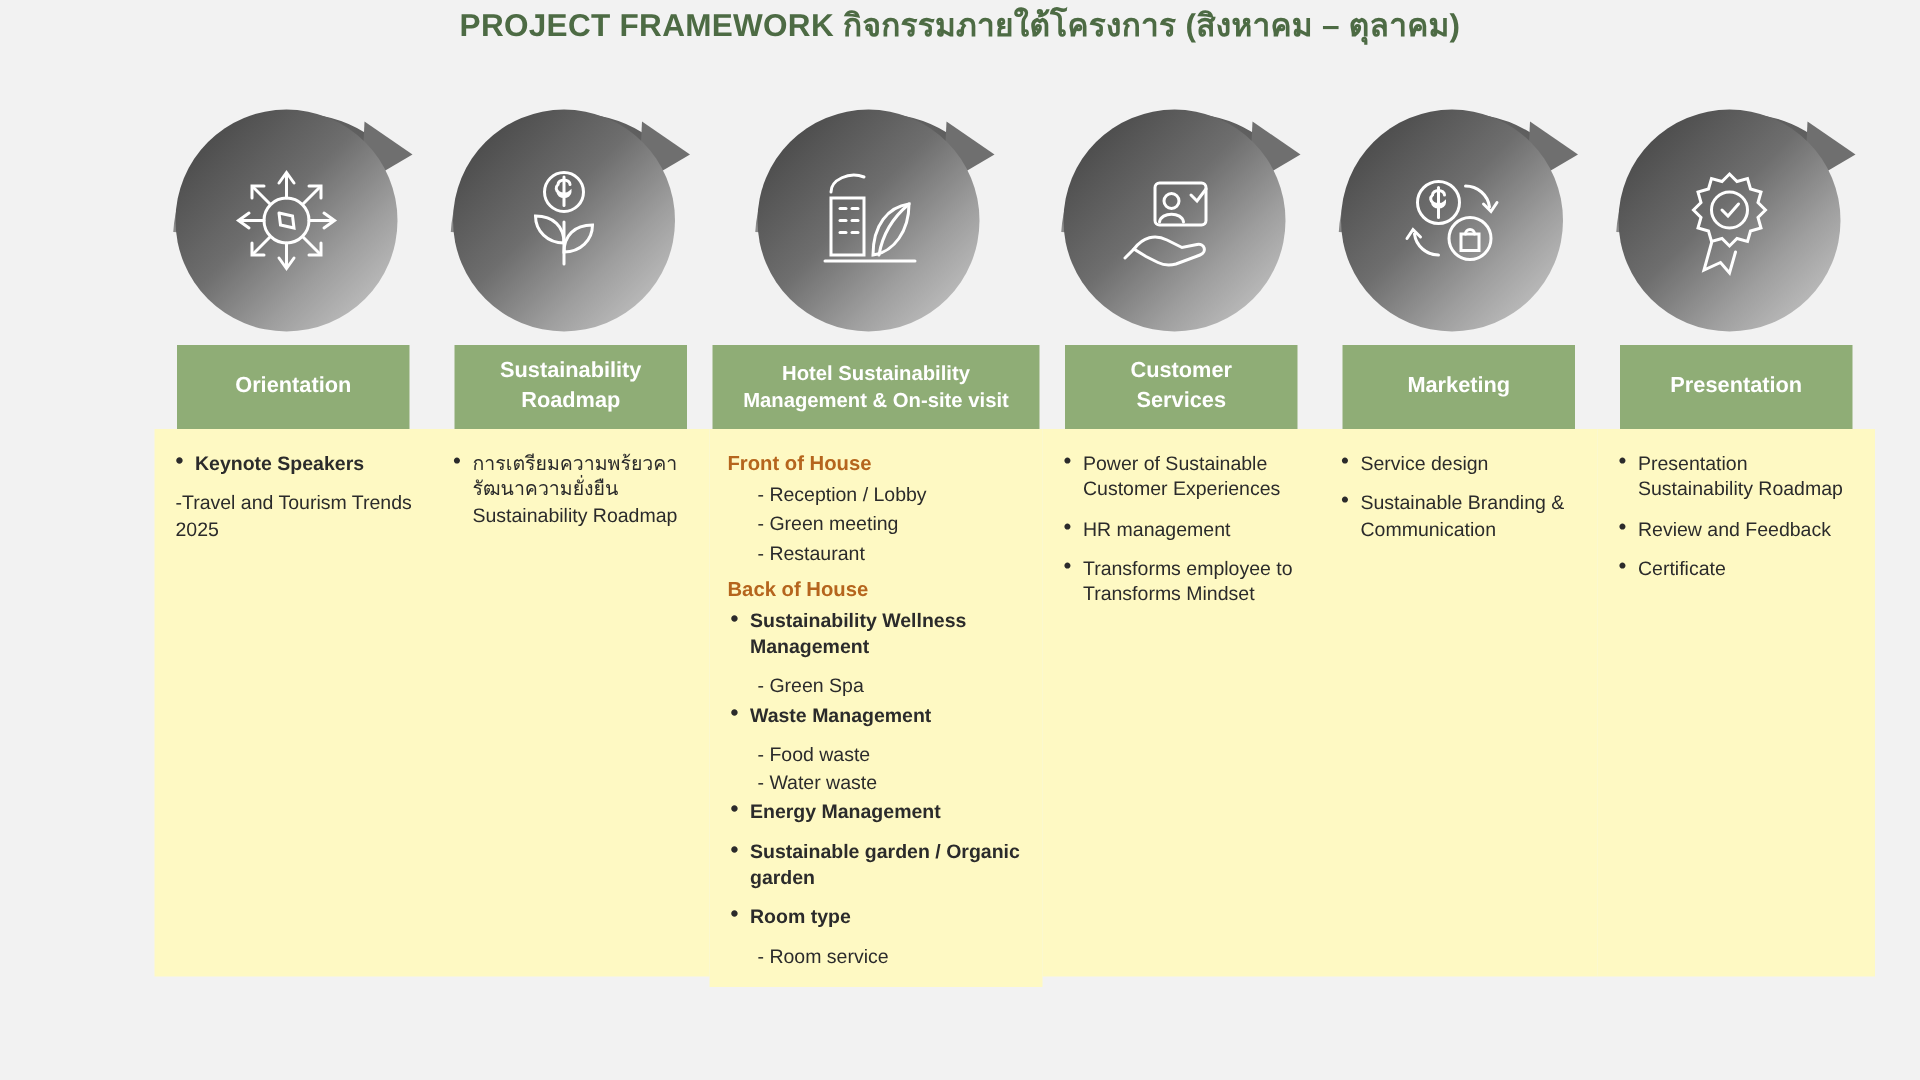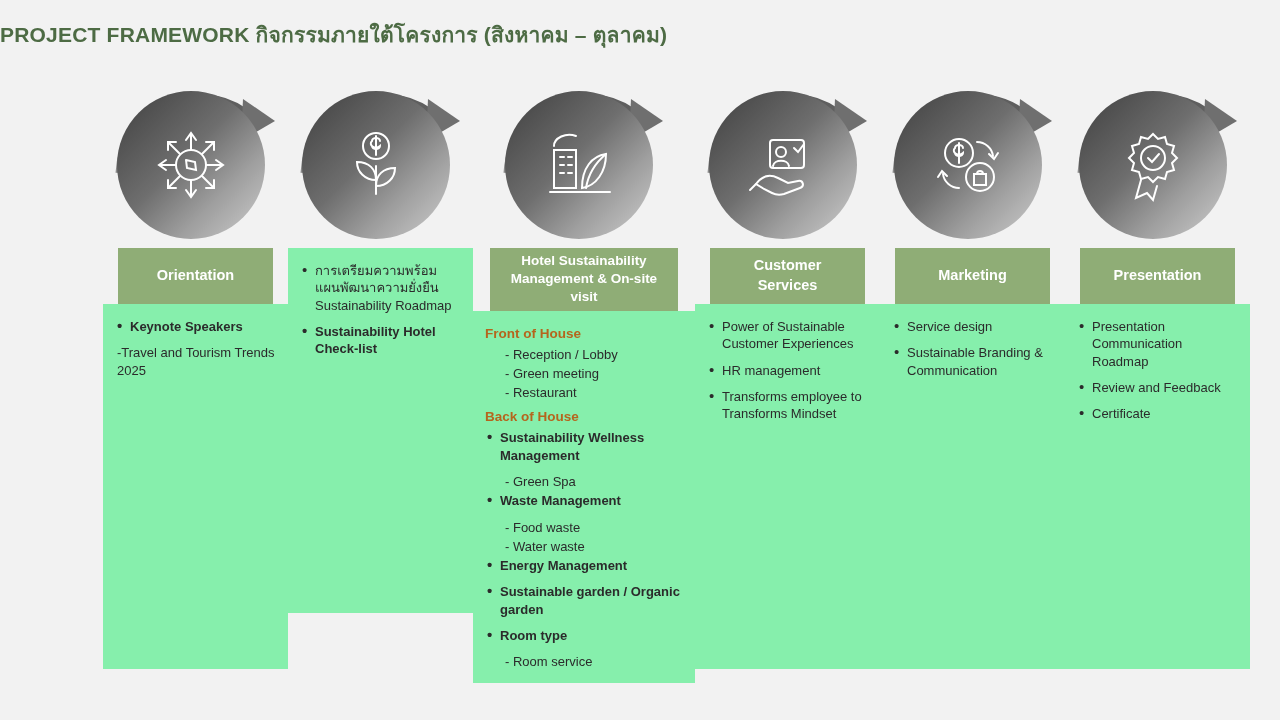--- a/index.html
+++ b/index.html
@@ -4,25 +4,24 @@
 <style>
   * { box-sizing: border-box; }
   html, body {
     margin: 0; padding: 0;
     width: 1280px; height: 720px;
     background: #f2f2f2;
     font-family: "Liberation Sans", sans-serif;
     overflow: hidden;
   }
   #page-title {
-    text-align: left;
+    text-align: center;
     font-size: 21px;
     font-weight: bold;
     color: #4d6b44;
-    padding-top: 18px;
     letter-spacing: 0.2px;
   }
   #columns {
     position: relative;
     display: flex;
     justify-content: flex-end;
     padding: 0 30px;
     margin-top: 12px;
   }
   .col {
@@ -67,23 +66,23 @@
     min-height: 56px;
     display: flex;
     flex-direction: column;
     align-items: center;
     justify-content: center;
     line-height: 1.35;
     padding: 4px 6px;
     z-index: 3;
   }
   .col.wide .header-box { width: 222px; font-size: 13.5px; }
-  .col.c3 .header-box { width: 188px; }
+  .col.c3 .header-box { width: 218px; }
   .body-box {
-    background: #86efac;
+    background: #fef9c3;
     width: 185px;
     min-height: 365px;
     margin-top: 0;
     padding: 14px 12px 10px 12px;
     font-size: 13px;
     color: #2b2b2b;
     line-height: 1.33;
   }
   .col.wide .body-box { width: 222px; }
   .body-box.tall { min-height: 365px; }
@@ -177,24 +176,27 @@
         <svg class="icon-svg" width="82" height="82" viewBox="0 0 82 82" fill="none" stroke="#ffffff" stroke-width="2" stroke-linecap="round">
           <circle cx="41" cy="22" r="13"></circle>
           <path d="M45,17 a4,3 0 0 0 -8,0 a4,3 0 0 0 8,5 a4,3 0 0 1 -8,0"></path>
           <line x1="41" y1="12" x2="41" y2="31"></line>
           <line x1="41" y1="42" x2="41" y2="70"></line>
           <path d="M41,56 C30,56 22,48 22,38 C34,38 41,45 41,56 Z"></path>
           <path d="M41,62 C52,62 60,54 60,44 C48,44 41,51 41,62 Z"></path>
         </svg>
       </div>
     </div>
-    <div class="body-box">
-      <ul class="bl">
-        <li class="bullet thai">การเตรียมความพร้อมแผนพัฒนาความยั่งยืน Sustainability Roadmap</li>
-        <li class="bullet b">Sustainability Hotel Check-list</li>
+    <div class="header-box">
+      <span>Sustainability</span>
+      <span>Roadmap</span>
+    </div>
+    <div class="body-box">
+      <ul class="bl">
+        <li class="bullet thai">การเตรียมความพร้ยวคารัฒนาความยั่งยืน Sustainability Roadmap</li>
       </ul>
     </div>
   </div>
 
   <div class="col wide c3">
     <div class="icon-area" style="width:222px;">
       <svg class="arrow-svg" width="222px" height="185" viewBox="0 0 222 185">
         <path d="M36,110 A78,78 0 0 1 168,58" fill="none" stroke="url(#ag1)" stroke-width="11"></path>
         <polygon points="158,36 190,58 156,78" fill="#6f6f6f"></polygon>
       </svg>
@@ -315,20 +317,20 @@
           <polyline points="38,36 42,40 49,32"></polyline>
           <polyline points="31,58 26,76 37,71 43,78 47,64"></polyline>
         </svg>
       </div>
     </div>
     <div class="header-box">
       <span>Presentation</span>
     </div>
     <div class="body-box">
       <ul class="bl">
-        <li class="bullet">Presentation Communication Roadmap</li>
+        <li class="bullet">Presentation Sustainability Roadmap</li>
         <li class="bullet">Review and Feedback</li>
         <li class="bullet">Certificate</li>
       </ul>
     </div>
   </div>
 
 </div>
 
 </body></html>

